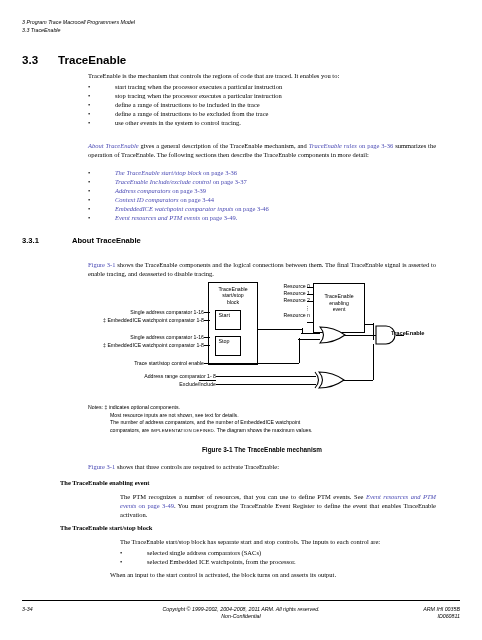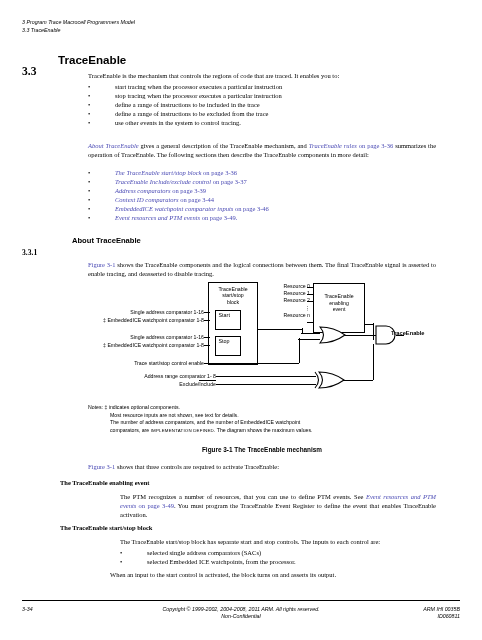--- a/index.html
+++ b/index.html
@@ -10,21 +10,21 @@
   }
   .page{position:absolute;inset:0;}
 
   
   .runhead{position:absolute;left:22px;top:19px;font-size:5.3px;line-height:7.6px;
            font-family:"Liberation Sans",sans-serif;font-style:italic;color:#000;}
   .runhead div{white-space:nowrap;}
 
   
   .h2{position:absolute;font-family:"Liberation Sans",sans-serif;font-weight:bold;}
-  .h2 .num{position:absolute;left:0;top:12px;font-family:Liberation Serif, serif;}
+  .h2 .num{position:absolute;left:0;top:0;}
   .h2 .ttl{position:absolute;left:36px;top:0;white-space:nowrap;}
   #sec33{left:22px;top:53px;font-size:11.6px;}
   #sec331{left:22px;top:236px;font-size:7.6px;}
   #sec331 .ttl{left:50px;}
 
   
   .body{position:absolute;font-size:6.5px;line-height:9.1px;text-align:justify;}
   .body p{margin:0;}
   .lnk{color:#4a4ab4;font-style:italic;}
   .lnkp{color:#4a4ab4;font-style:normal;}

